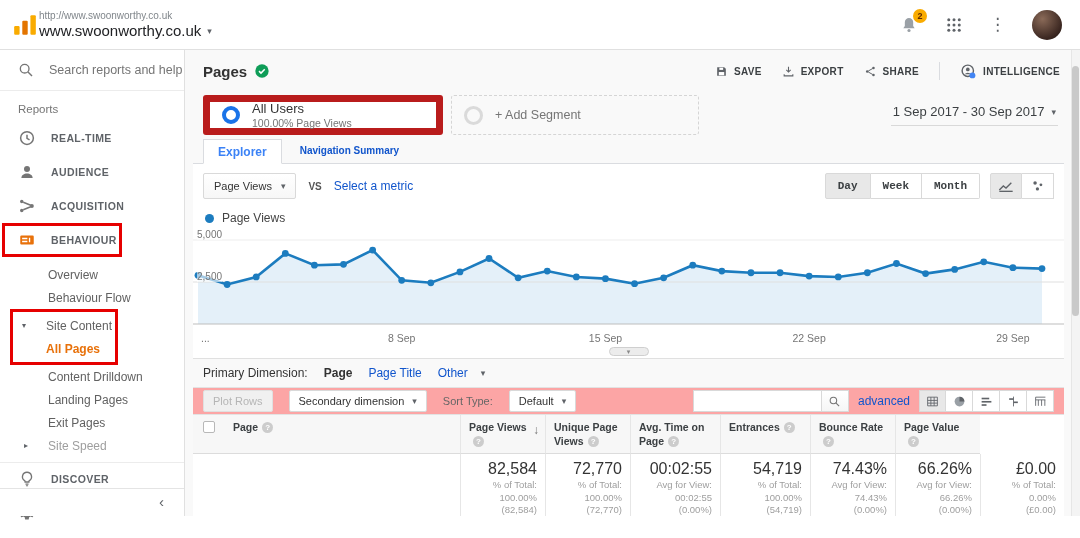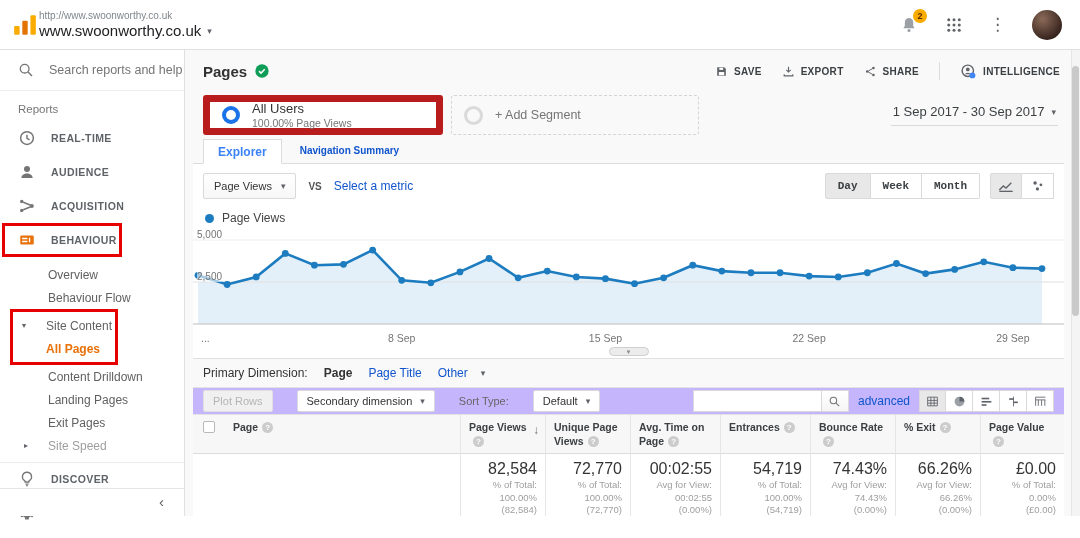--- a/index.html
+++ b/index.html
@@ -92,21 +92,21 @@
   .xlabels span { position:absolute; transform:translateX(-50%); }
   .xlabels .first { transform:none; left:8px; }
   .handle-row { height:11px; position:relative; }
   .handle { position:absolute; left:50%; transform:translateX(-50%); width:40px; height:9px; background:#ececec; border:1px solid #cfcfcf; border-radius:5px; font-size:7px; color:#8a8a8a; text-align:center; line-height:7px; cursor:grab; }
 
   .dim-row { height:28px; display:flex; align-items:center; gap:16px; padding:0 10px; font-size:12px; }
   .dim-label { color:#333; }
   .dim-on { font-weight:bold; color:#333; }
   .dim-other { display:flex; gap:13px; align-items:center; }
 
-  .table-bar { height:28px; background:#c4b5fd; border-top:1px solid #e3e3e3; border-bottom:1px solid #e3e3e3; display:flex; align-items:center; gap:24px; padding:0 10px; }
+  .table-bar { height:28px; background:#fca5a5; border-top:1px solid #e3e3e3; border-bottom:1px solid #e3e3e3; display:flex; align-items:center; gap:16px; padding:0 10px; }
   .btn-sm { height:22px; border:1px solid #d9d9d9; border-radius:2px; background:#fff; font-size:11px; color:#333; display:inline-flex; align-items:center; gap:8px; padding:0 9px; cursor:pointer; }
   .btn-disabled { background:#f0f0f0; color:#b5b5b5; border-color:#e0e0e0; cursor:default; }
   .bar-label { font-size:11px; color:#666; }
   .bar-right { margin-left:auto; display:flex; align-items:center; gap:9px; }
   .search-box { display:flex; }
   .search-box input { width:128px; height:22px; border:1px solid #d9d9d9; border-right:none; padding:0 6px; font-size:11px; outline:none; }
   .search-go { width:28px; height:22px; border:1px solid #d9d9d9; background:linear-gradient(#fff,#f5f5f5); display:flex; align-items:center; justify-content:center; cursor:pointer; }
   .views { display:flex; }
   .view-btn { width:27px; height:22px; border:1px solid #d9d9d9; border-left:none; background:#fff; display:flex; align-items:center; justify-content:center; cursor:pointer; }
   .view-btn:first-child { border-left:1px solid #d9d9d9; }
@@ -532,23 +532,20 @@
             <div class="th cell-l">
               <span>Avg. Time on Page</span><span class="help">?</span>
             </div>
             <div class="th cell-l">
               <span>Entrances</span><span class="help">?</span>
             </div>
             <div class="th cell-l">
               <span>Bounce Rate</span><span class="help">?</span>
             </div>
             <div class="th cell-l">
-              <span>% Exit</span><span class="help">?</span>
-            </div>
-            <div class="th cell-l">
               <span>Page Value</span><span class="help">?</span>
             </div>
           </div>
 
           <div class="trow totals">
             <div></div>
             <div></div>
             <div class="cell-l num">
               <div class="t-big">82,584</div>
               <div class="t-small">% of Total: 100.00%</div>

